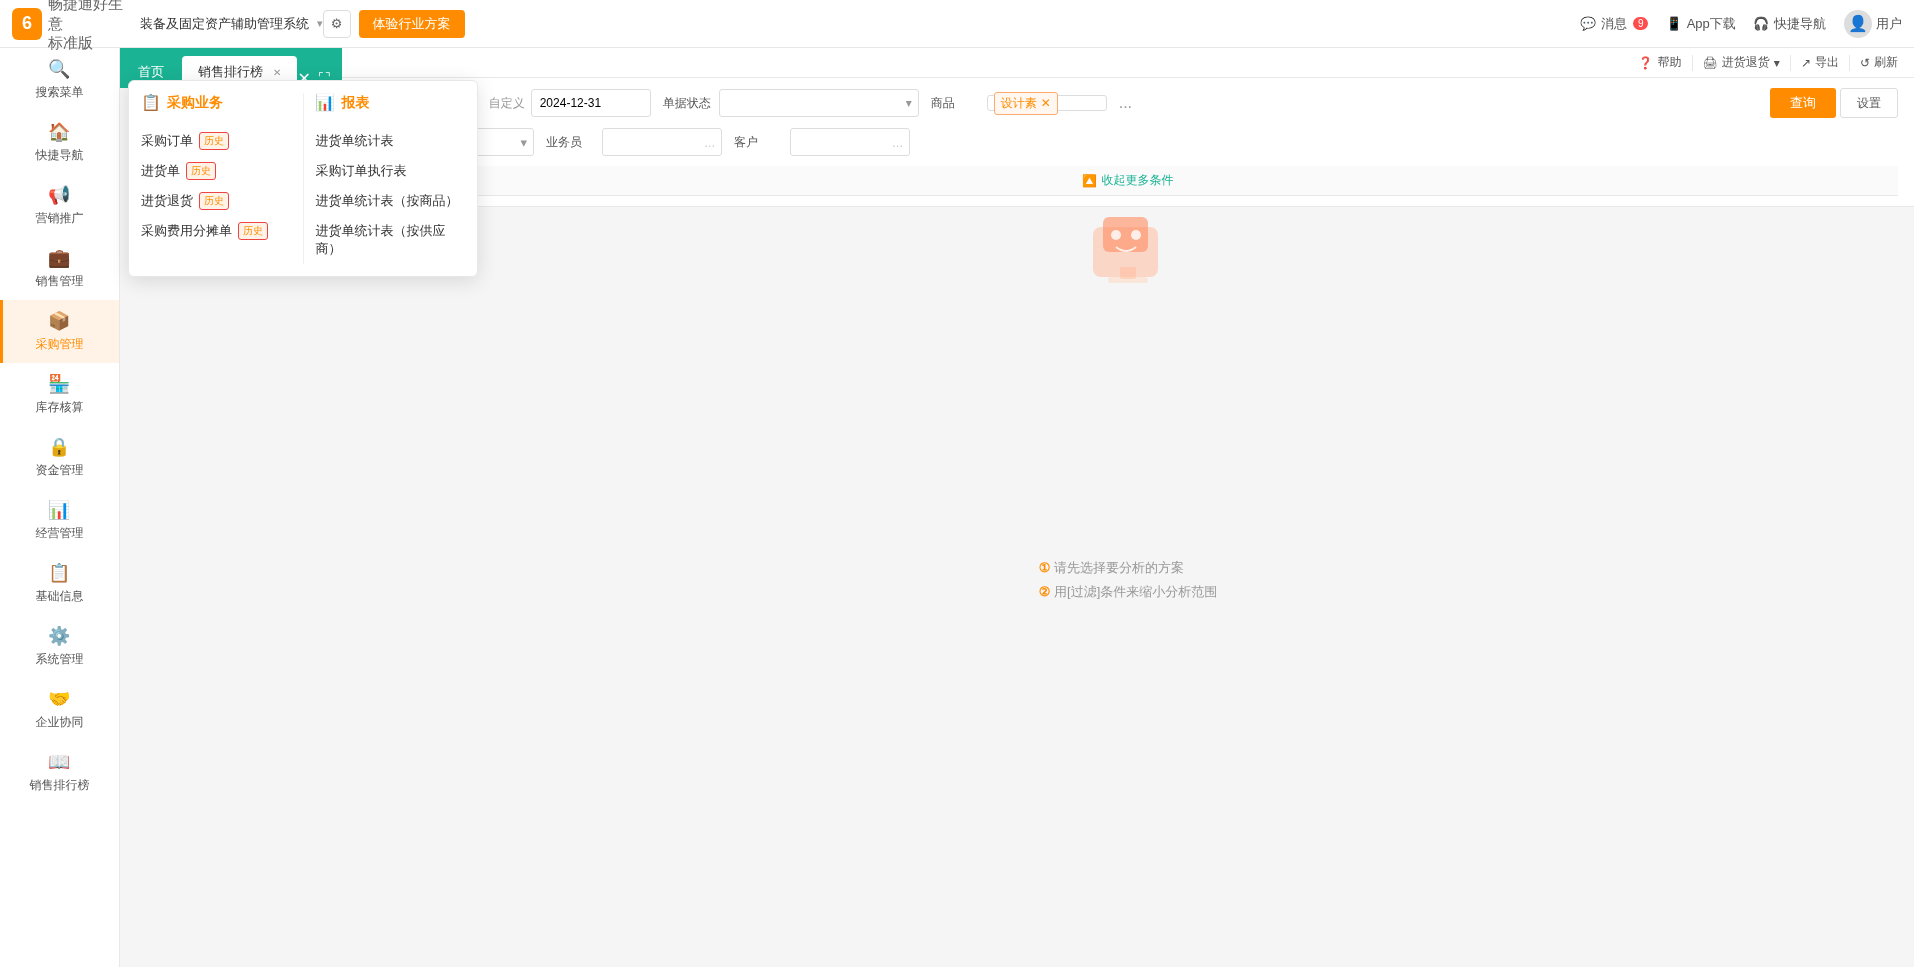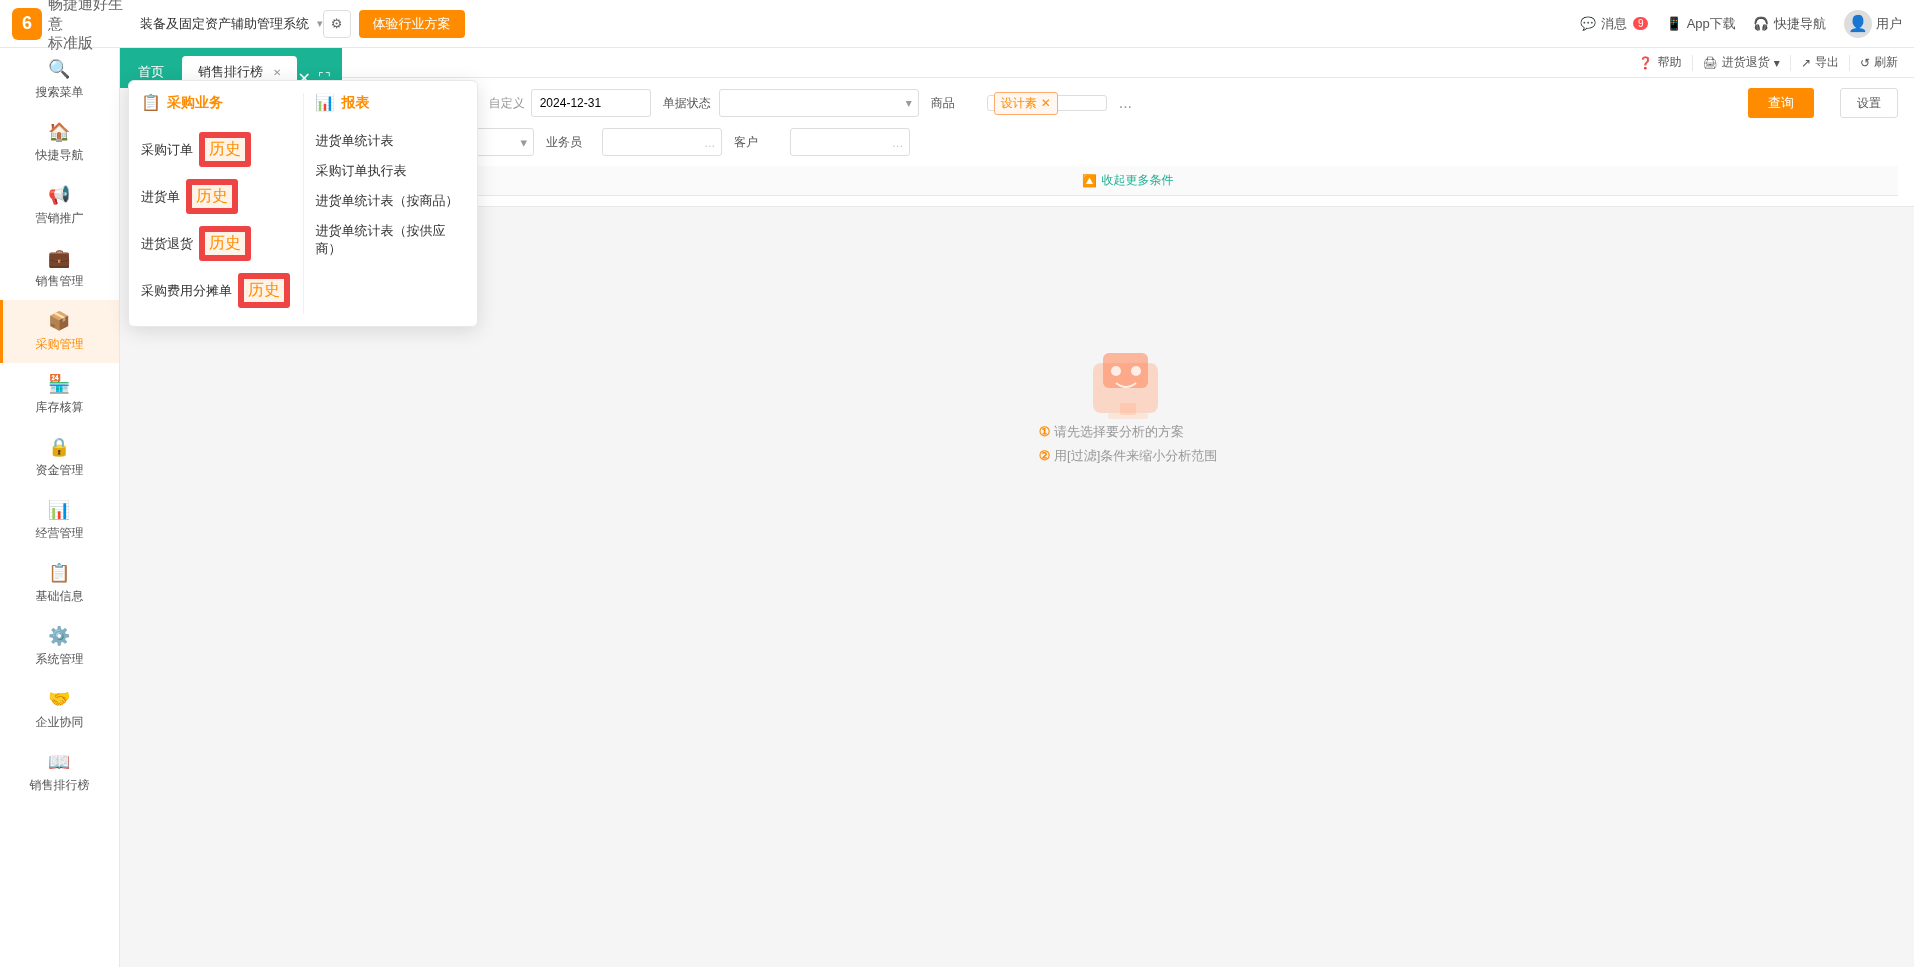--- a/index.html
+++ b/index.html
@@ -152,21 +152,21 @@
     .dots { color: #999; font-size: 16px; cursor: pointer; }
 
     .collapse-bar {
       display: flex; align-items: center; justify-content: center;
       padding: 6px; background: #fafafa; border-bottom: 1px solid #e8e8e8;
       cursor: pointer; font-size: 12px; color: #1ab394; gap: 4px;
     }
 
     
     .empty-state {
-      display: flex; flex-direction: column; align-items: center; justify-content: center;
+      display: flex; flex-direction: column; align-items: center; justify-content: space-between;
       height: 400px; 
     }
     .empty-icon {
       width: 100px; height: 80px;
       position: relative;
     }
     .empty-text { color: #999; font-size: 13px; }
     .empty-text p { margin-bottom: 6px; }
     .empty-num { color: #ff8c00; font-weight: bold; }
 
@@ -195,22 +195,22 @@
       display: flex; align-items: center; gap: 6px;
       font-size: 14px; font-weight: bold; color: #ff8c00;
       margin-bottom: 10px; padding-bottom: 4px;
     }
     .dropdown-section-icon { font-size: 16px; }
     .dropdown-item {
       display: flex; align-items: center; gap: 6px;
       padding: 6px 0; cursor: pointer; font-size: 13px; color: #333;
     }
     .history-badge {
-      background: #fff3e8; color: #ff8c00; border: 6px solid #ef4444;
-      border-radius: 3px; font-size: 16px; padding: 1px 4px;
+      background: #fff3e8; color: #ff8c00; border: 1px solid #ef4444;
+      border-radius: 3px; font-size: 10px; padding: 1px 4px;
     }
     .dropdown-section-title.reports { color: #ff8c00; }
   </style>
 </head>
 <body>
 
 <div class="topbar">
   <div class="topbar-logo">
     <div class="logo-icon">6</div>
     <div class="logo-text">
@@ -363,21 +363,21 @@
           <div class="filter-item">
             <span class="filter-label">商品</span>
             <div style="display:flex;align-items:center;gap:4px;border:1px solid #ddd;border-radius:3px;padding:2px 6px;height:16px;min-width:120px;">
               <span class="filter-tag">
                 <span>设计素</span>
                 <span class="filter-tag-close">✕</span>
               </span>
             </div>
           </div>
           <span class="dots">...</span>
-          <div style="margin-left:auto;display:flex;gap:26px;border-radius:12px;">
+          <div style="margin-left:auto;display:flex;gap:4px;border-radius:12px;">
             <button class="btn-search">查询</button>
             <button class="btn-setting">设置</button>
           </div>
         </div>
         <div class="filter-row">
           <div class="filter-item">
             <span class="filter-label">排名项目</span>
             <div style="display:flex;align-items:center;gap:4px;border:1px solid #ddd;border-radius:3px;padding:2px 6px;height:28px;min-width:120px;">
               <span>金额</span>
               <span style="margin-left:auto;color:#999">▾</span>

